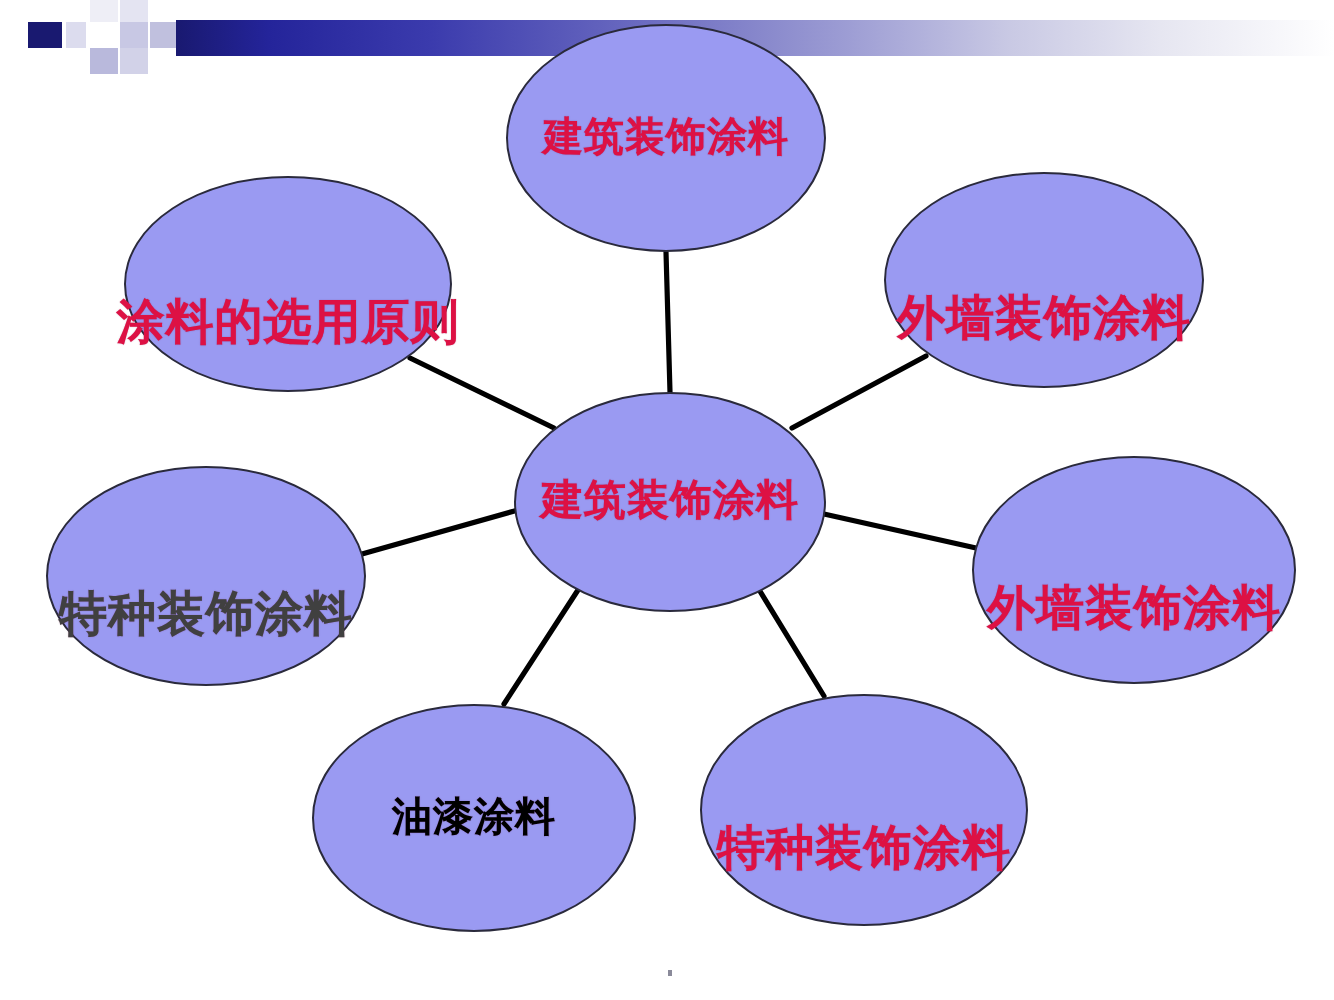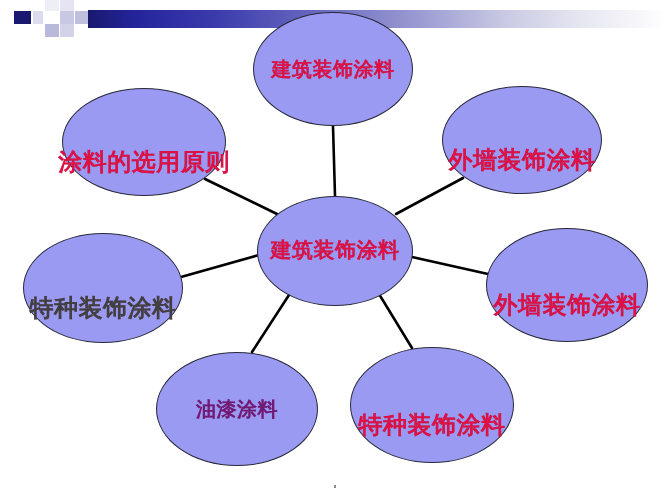--- a/index.html
+++ b/index.html
@@ -128,21 +128,21 @@
       <div class="node size-md" style="left: 442px; top: 86px; width: 160px; height: 108px; background: rgb(154, 154, 242); border-color: rgb(42, 42, 60);">
         <span class="node-label" style="color: rgb(221, 17, 68);">外墙装饰涂料</span>
       </div>
       <div class="node size-md" style="left: 23px; top: 233px; width: 160px; height: 110px; background: rgb(154, 154, 242); border-color: rgb(42, 42, 60);">
         <span class="node-label" style="color: #404040;">特种装饰涂料</span>
       </div>
       <div class="node size-md" style="left: 486px; top: 228px; width: 162px; height: 114px; background: rgb(154, 154, 242); border-color: rgb(42, 42, 60);">
         <span class="node-label" style="color: rgb(221, 17, 68);">外墙装饰涂料</span>
       </div>
       <div class="node size-sm" style="left: 156px; top: 352px; width: 162px; height: 114px; background: rgb(154, 154, 242); border-color: rgb(42, 42, 60);">
-        <span class="node-label" style="color: #701a75;">油漆涂料</span>
+        <span class="node-label" style="color: #000000;">油漆涂料</span>
       </div>
       <div class="node size-md" style="left: 350px; top: 347px; width: 164px; height: 116px; background: rgb(154, 154, 242); border-color: rgb(42, 42, 60);">
         <span class="node-label" style="color: rgb(221, 17, 68);">特种装饰涂料</span>
       </div>
       <div class="node size-lg" style="left: 257px; top: 196px; width: 156px; height: 110px; background: rgb(154, 154, 242); border-color: rgb(42, 42, 60);">
         <span class="node-label" style="color: rgb(221, 17, 68);">建筑装饰涂料</span>
       </div>
     </div>
 
   <div id="speck"></div>

